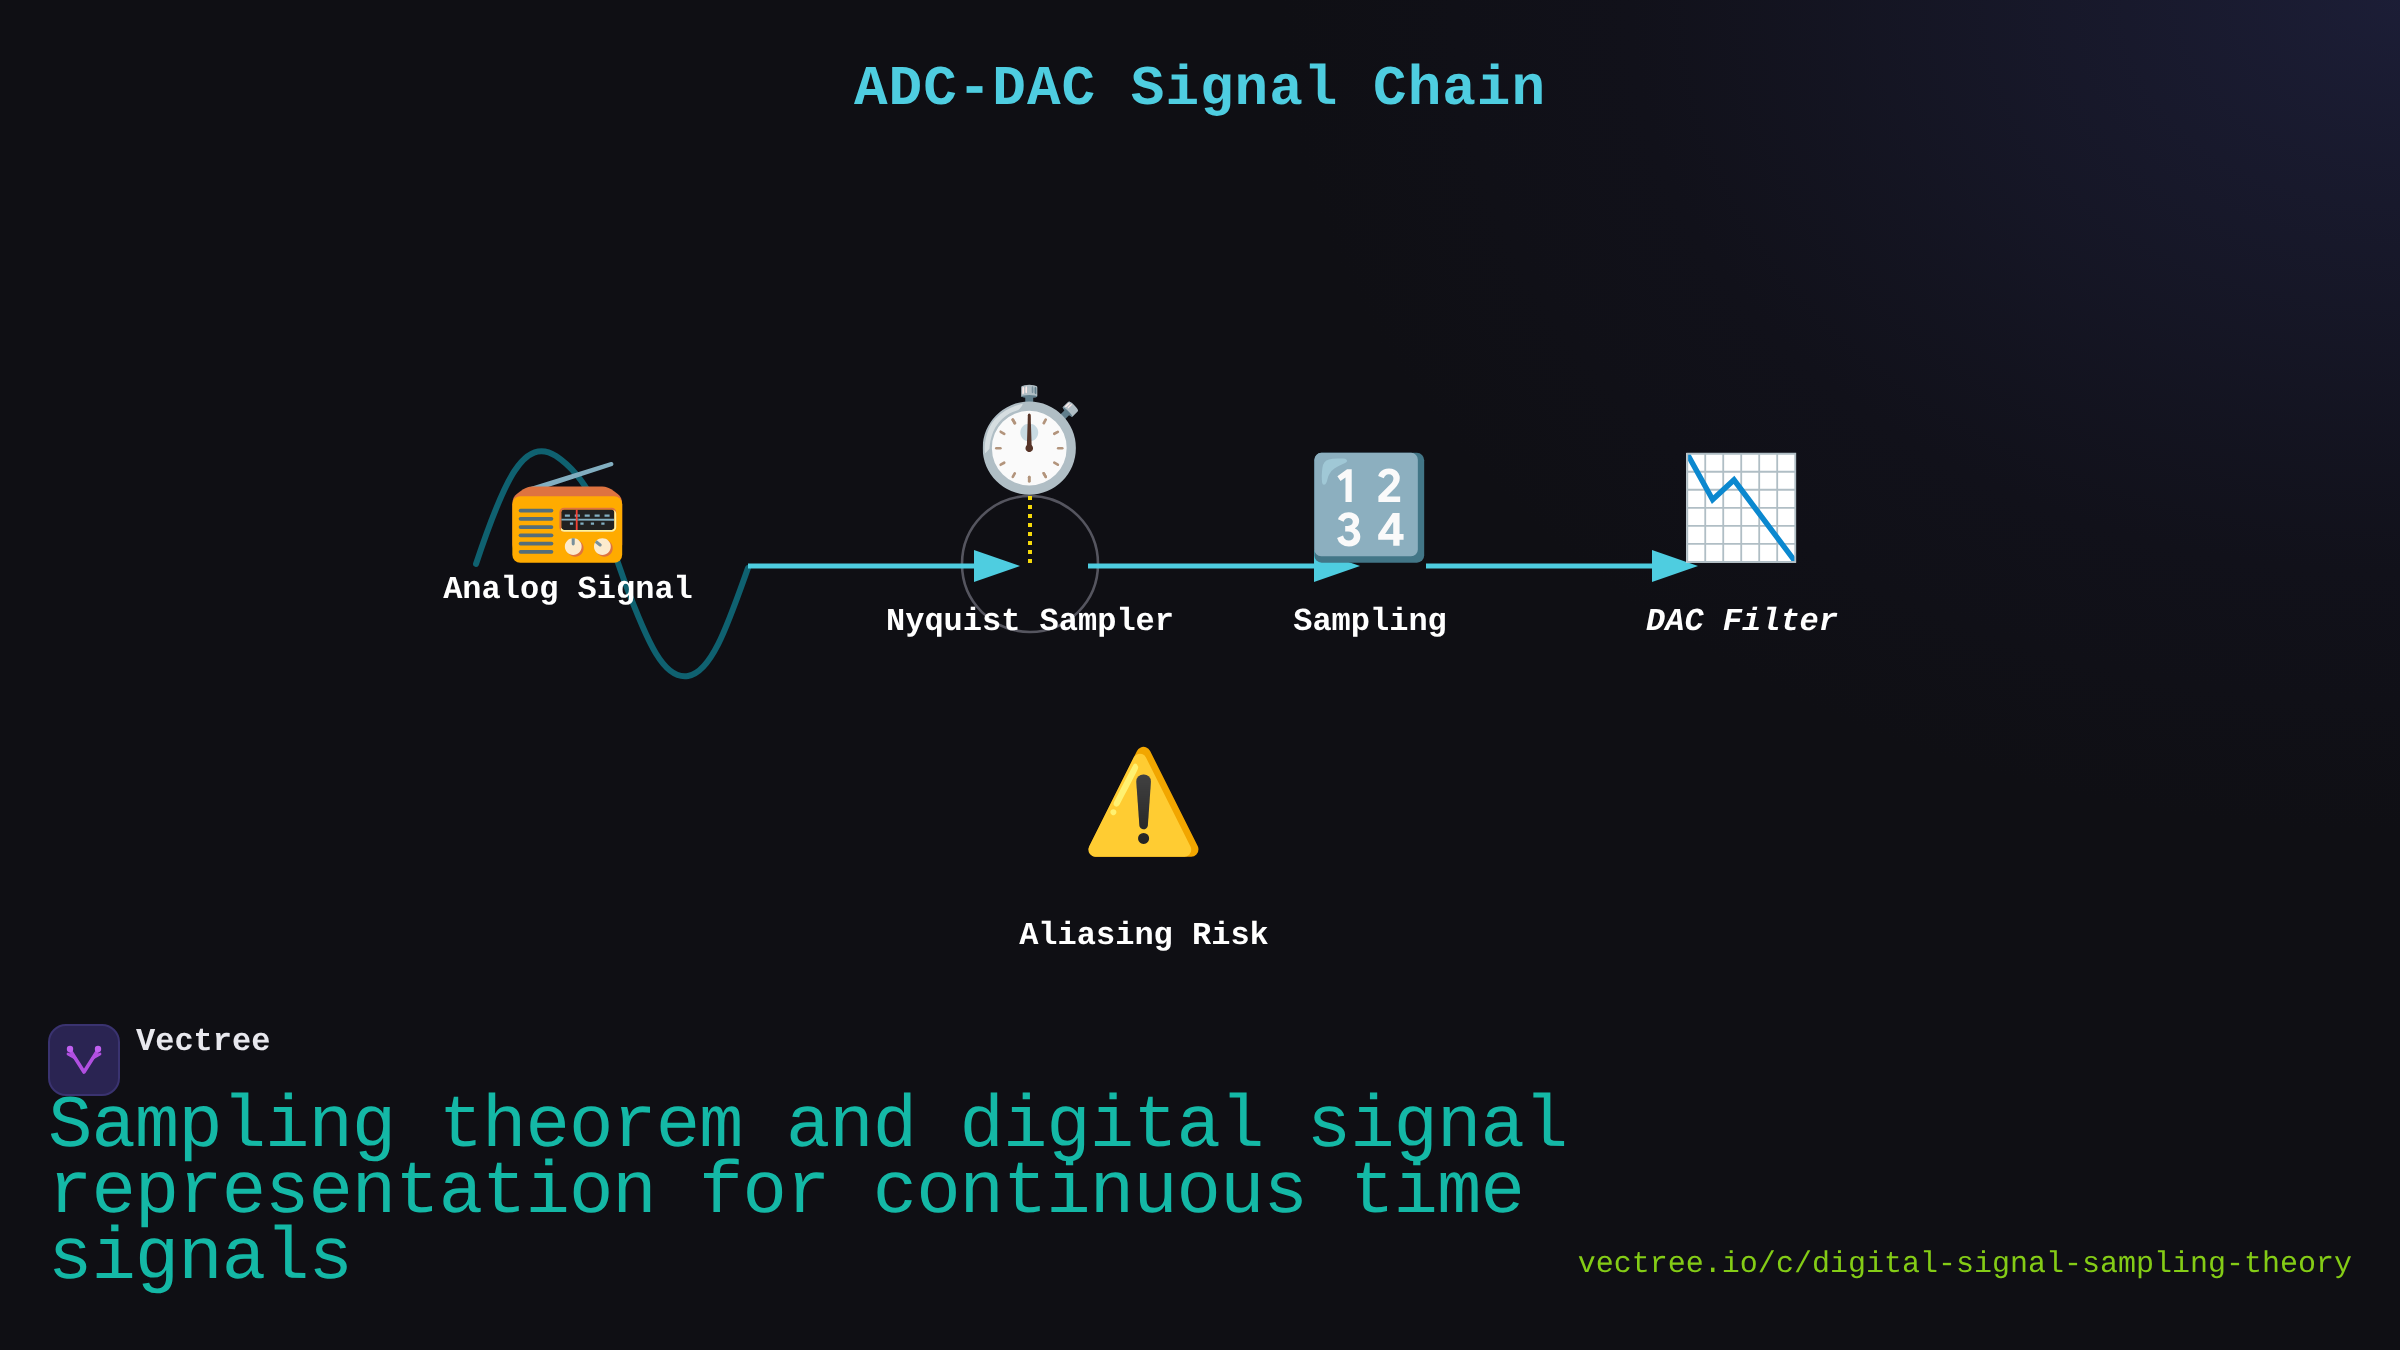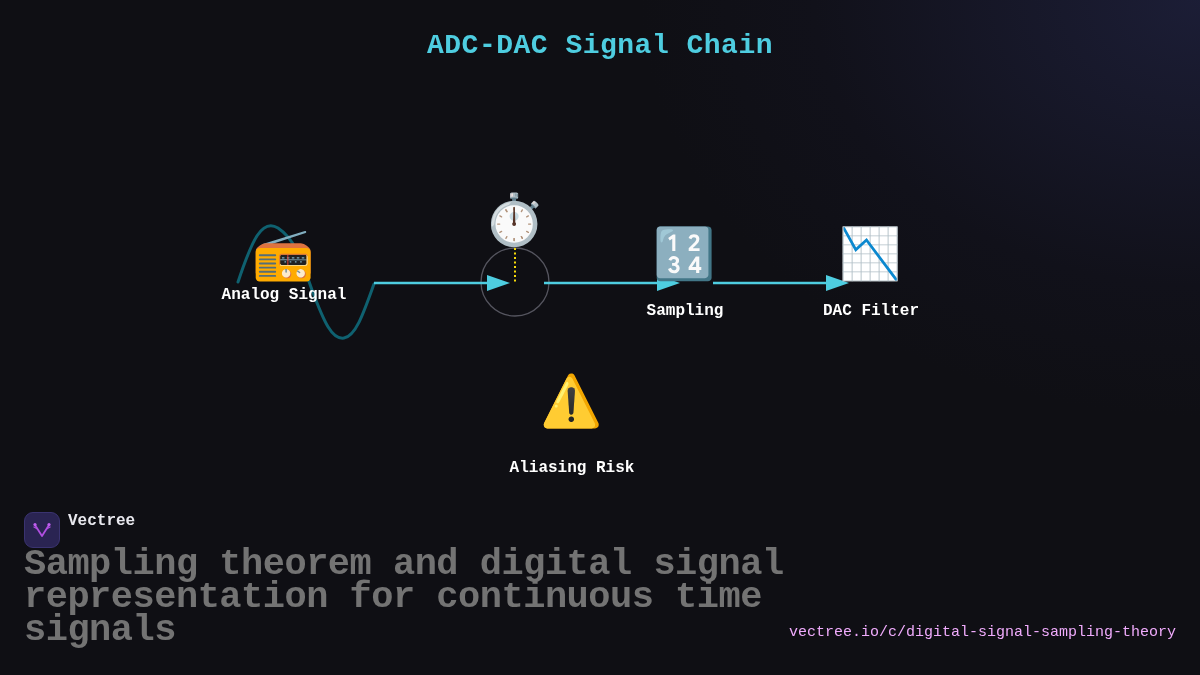--- a/index.html
+++ b/index.html
@@ -34,26 +34,26 @@
     }
     .brand .logo {
       width: 34px; height: 34px; border-radius: 9px; background: #2a2452;
       border: 1px solid #3a3370; display: flex; align-items: center; justify-content: center;
     }
     .brand .name {
       margin-left: 8px; font-size: 16px; font-weight: bold; color: #e8e8ee;
     }
     .headline {
       position: absolute; left: 24px; top: 548px; width: 800px;
-      font-size: 37px; line-height: 33px; font-weight: bold; color: #737373;
+      font-size: 37px; line-height: 33px; font-weight: normal; color: #14b8a6;
       letter-spacing: -0.5px;
     }
     .url {
       position: absolute; right: 24px; top: 624px;
-      font-size: 15px; color: #f0abfc;
+      font-size: 15px; color: #84cc16;
     }
   </style>
 </head>
 <body>
 
 <div class="bg-glow"></div>
 
 <div class="title">ADC-DAC Signal Chain</div>
 
 <svg class="diagram" width="1200" height="675" viewBox="0 0 1200 675">
@@ -80,30 +80,31 @@
   </g>
 </svg>
 
 <div class="node" style="left:204px; top:226px; width:160px;">
   <span class="icon">📻</span>
   <span class="label" style="margin-top:4px;">Analog Signal</span>
 </div>
 
 <div class="node" style="left:425px; top:192px; width:180px;">
   <span class="icon">⏱️</span>
+  <span class="label" style="margin-top:54px;">Nyquist Sampler</span>
 </div>
 
 <div class="node" style="left:605px; top:226px; width:160px;">
   <span class="icon">🔢</span>
   <span class="label" style="margin-top:20px;">Sampling</span>
 </div>
 
 <div class="node" style="left:791px; top:226px; width:160px;">
   <span class="icon">📉</span>
-  <span class="label" style="margin-top:20px;">DAC Filter</span>
+  <span class="label" style="margin-top:20px;font-style:italic;">DAC Filter</span>
 </div>
 
 <div class="node" style="left:492px; top:373px; width:160px;">
   <span class="icon">⚠️</span>
   <span class="label" style="margin-top:30px;">Aliasing Risk</span>
 </div>
 
 <div class="brand">
   <div class="logo">
     <svg width="20" height="18" viewBox="0 0 20 18">

